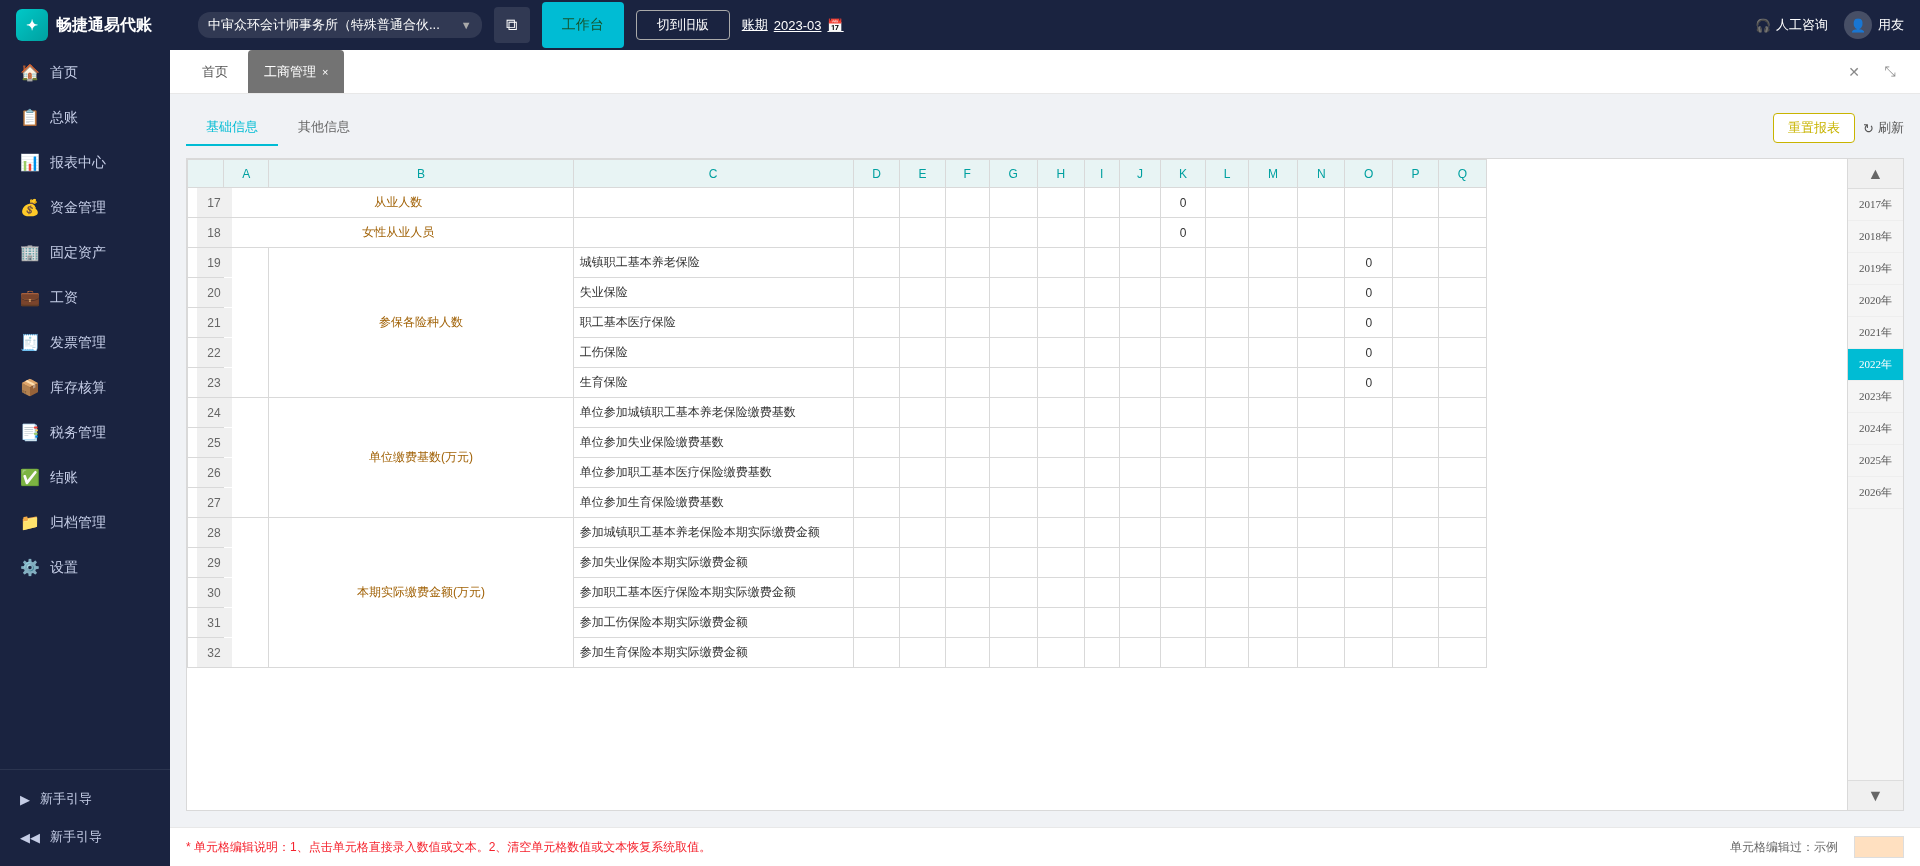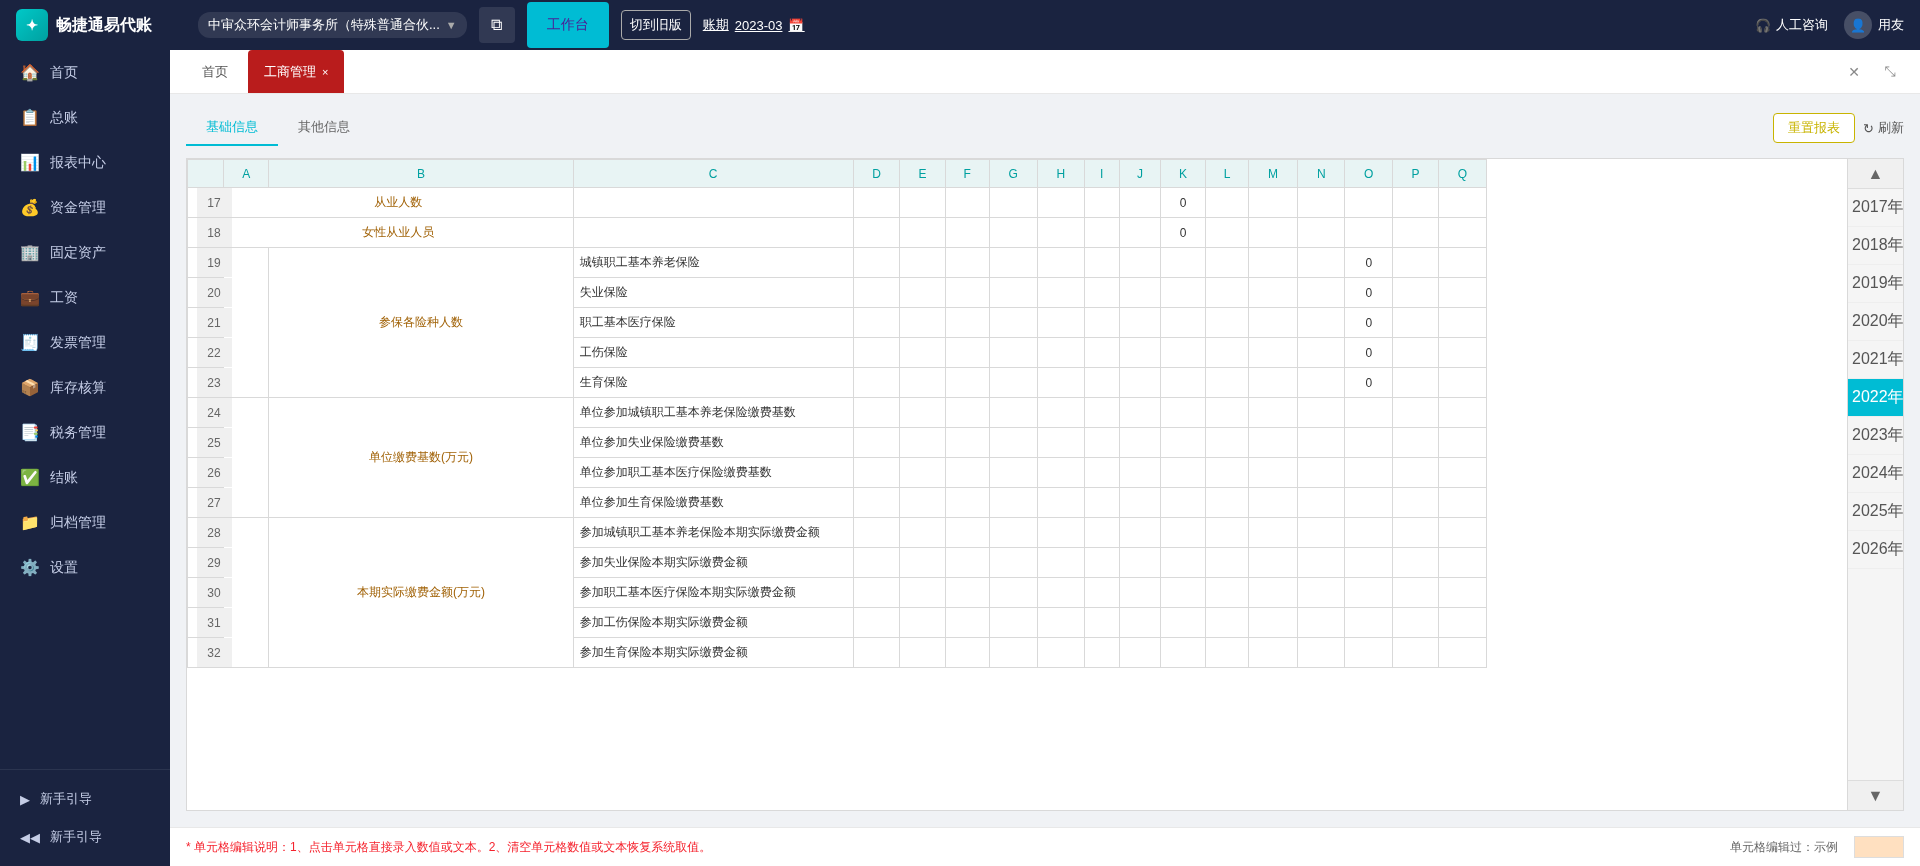--- a/index.html
+++ b/index.html
@@ -33,46 +33,46 @@
       display: flex; align-items: center; justify-content: center;
       color: white; font-size: 14px;
     }
     .company-selector {
       display: flex;
       align-items: center;
       background: rgba(255,255,255,0.1);
       border-radius: 12px;
       padding: 4px 10px;
       color: #fff;
-      gap: 6px;
+      gap: 21px;
       cursor: pointer;
       min-width: 220px;
     }
     .company-selector .arrow { color: #aaa; font-size: 11px; }
     .header-icon-btn {
       width: 36px; height: 36px;
       background: rgba(255,255,255,0.1);
       border-radius: 4px;
       display: flex; align-items: center; justify-content: center;
       color: #fff;
       cursor: pointer;
       font-size: 16px;
     }
     .workbench-btn {
       background: #00bcd4;
-      color: #4c1d95;
+      color: #14532d;
       padding: 14px 20px;
       border-radius: 4px;
       cursor: pointer;
       font-size: 14px;
     }
     .old-version-btn {
       border: 1px solid #aaa;
       color: #fff;
-      padding: 5px 8px;
+      padding: 5px 20px;
       border-radius: 4px;
       cursor: pointer;
       font-size: 13px;
     }
     .period-area {
       color: #fff;
       display: flex;
       align-items: center;
       gap: 6px;
       font-size: 13px;
@@ -172,21 +172,21 @@
     .tab-item {
       padding: 8px 16px;
       cursor: pointer;
       font-size: 13px;
       color: #555;
       border-radius: 4px 4px 0 0;
       display: flex; align-items: center; gap: 6px;
       height: 100%;
     }
     .tab-item.active {
-      background: #b91c1c;
+      background: #737373;
       color: #fff;
     }
     .tab-close { font-size: 11px; cursor: pointer; }
     .tab-actions {
       margin-left: auto;
       display: flex;
       gap: 8px;
     }
     .close-btn, .expand-btn {
       width: 28px; height: 28px;
@@ -286,24 +286,25 @@
       flex: 1;
       overflow-y: auto;
       display: flex;
       flex-direction: column;
     }
     .year-list::-webkit-scrollbar { display: none; }
     .year-item {
       padding: 8px 4px;
       text-align: center;
       cursor: pointer;
-      font-size: 16px;
+      font-size: 11px;
       color: #555;
       border-bottom: 1px solid #eee;
       white-space: nowrap;
+      font-family: Liberation Serif, serif;
     }
     .year-item.active {
       background: #00bcd4;
       color: #fff;
     }
     .year-nav-bottom {
       height: 30px;
       display: flex; align-items: center; justify-content: center;
       cursor: pointer;
       color: #666;

